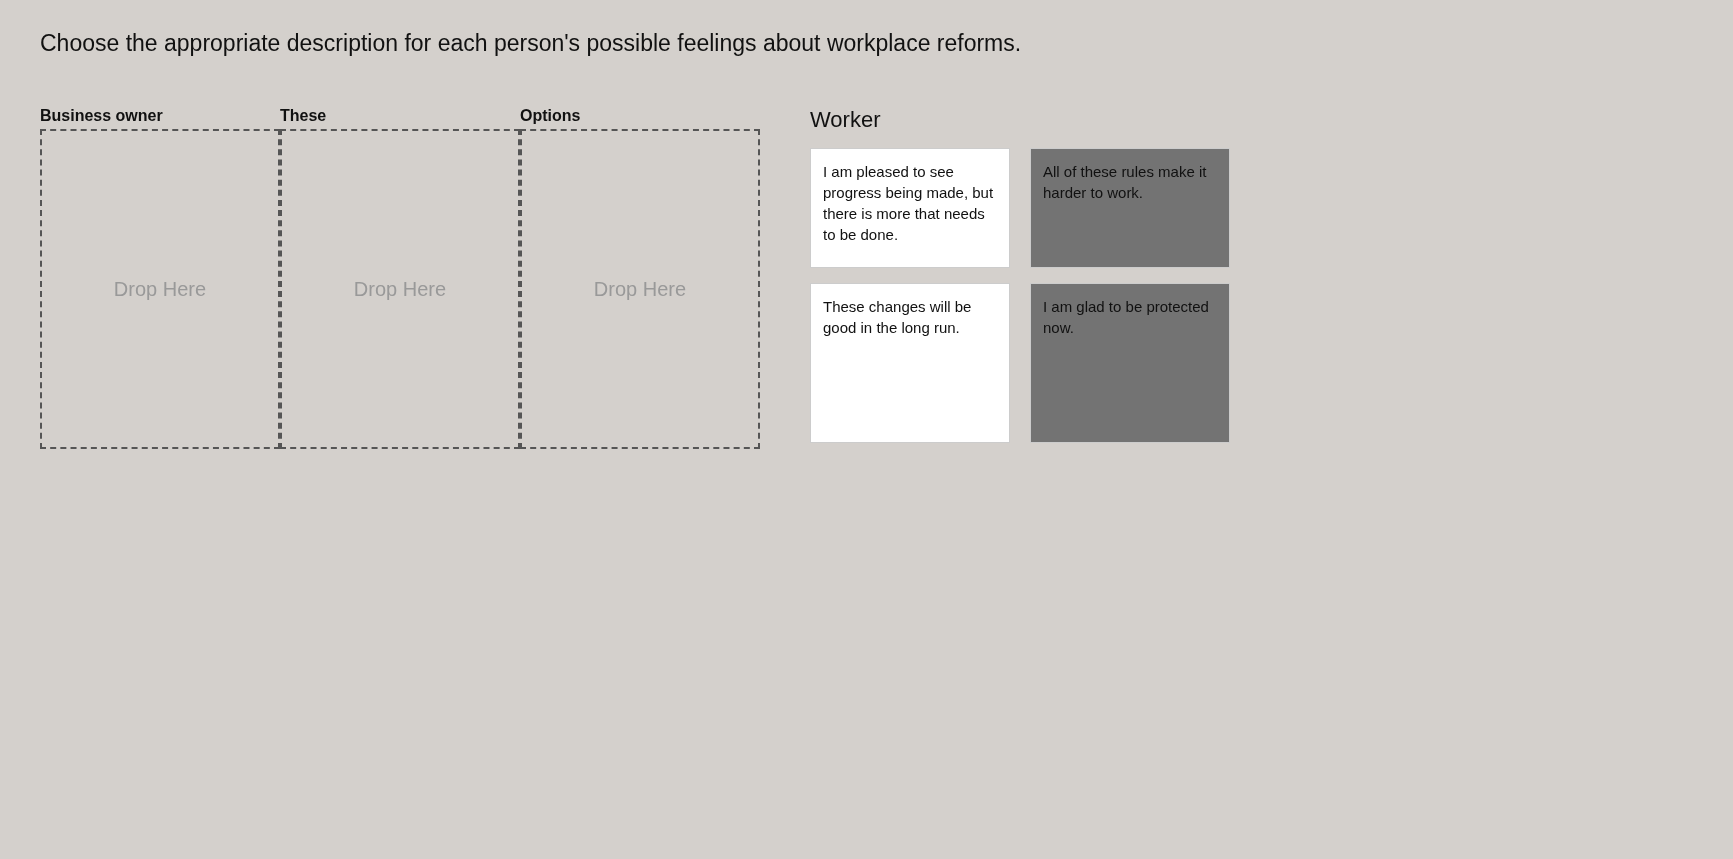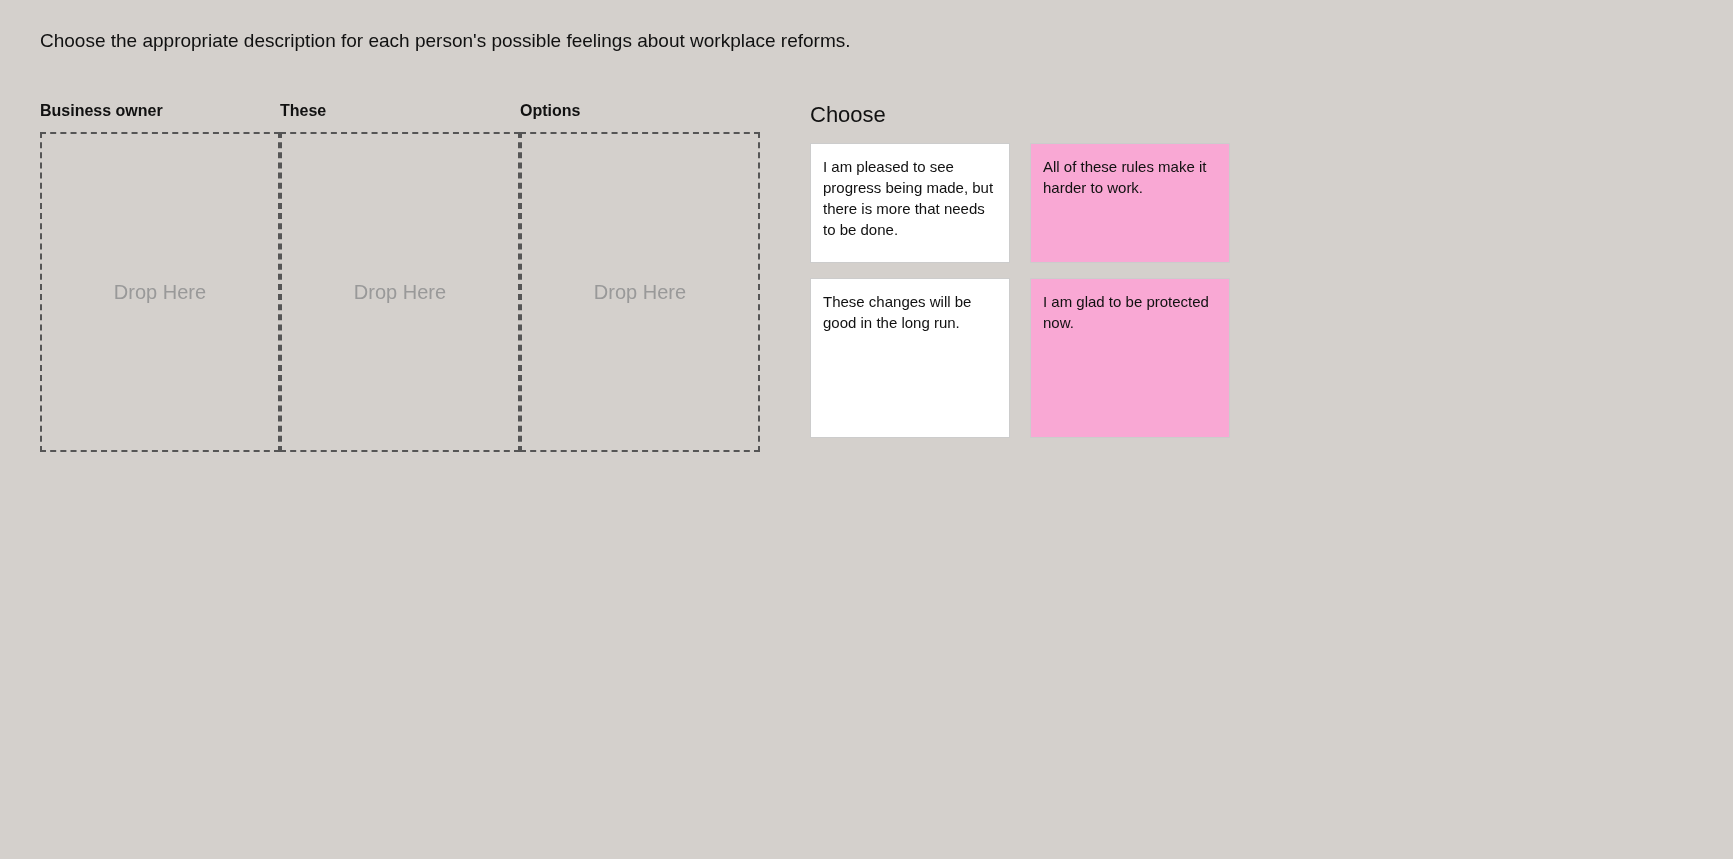--- a/index.html
+++ b/index.html
@@ -12,42 +12,42 @@
       background-color: #d4d0cc;
       font-family: Arial, sans-serif;
       font-size: 15px;
       color: #111;
       width: 1733px;
       min-height: 859px;
       padding: 30px 40px;
     }
 
     .instruction {
-      font-size: 19px;
+      font-size: 23px;
       font-weight: normal;
       margin-bottom: 50px;
       color: #111;
     }
 
     .main-layout {
       display: flex;
       align-items: flex-start;
       gap: 0;
     }
 
     .drop-zones-section {
       display: flex;
       flex-direction: column;
       gap: 0;
     }
 
     .column-headers {
       display: flex;
       gap: 0;
-      margin-bottom: 12px;
+      margin-bottom: 4px;
     }
 
     .column-header {
       font-weight: bold;
       font-size: 16px;
       width: 240px;
     }
 
     .drop-zones-row {
       display: flex;
@@ -90,21 +90,21 @@
     }
 
     .options-row {
       display: flex;
       gap: 20px;
     }
 
     .option-card {
       width: 200px;
       min-height: 120px;
-      background-color: #f9a8d4;
+      background-color: #737373;
       border: 1px solid #ccc;
       padding: 12px;
       font-size: 15px;
       line-height: 1.4;
       display: flex;
       align-items: flex-start;
     }
 
     .option-card.white {
       background-color: #fff;
@@ -138,21 +138,21 @@
       <div class="drop-zone">
         <span class="drop-zone-label">Drop Here</span>
       </div>
       <div class="drop-zone">
         <span class="drop-zone-label">Drop Here</span>
       </div>
     </div>
   </div>
 
   <div class="options-section">
-    <div class="options-title">Choose</div>
+    <div class="options-title">Worker</div>
     <div class="options-grid">
 
       <div class="options-row">
         <div class="option-card white">
           <span>I am pleased to see progress being made, but there is more that needs to be done.</span>
         </div>
         <div class="option-card yellow">
           <span>All of these rules make it harder to work.</span>
         </div>
       </div>

